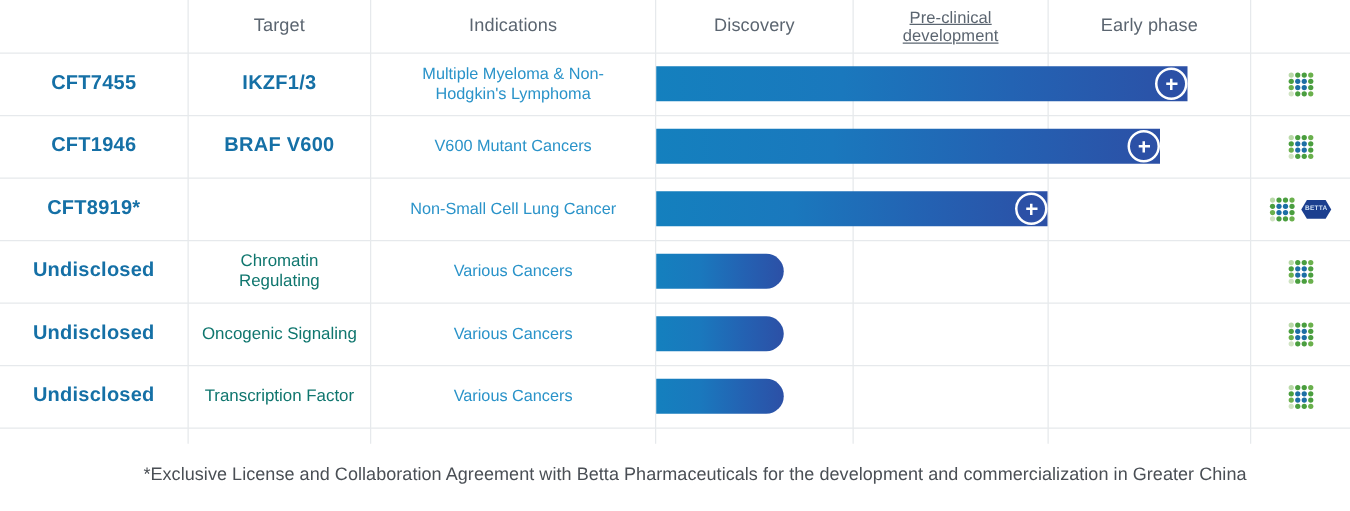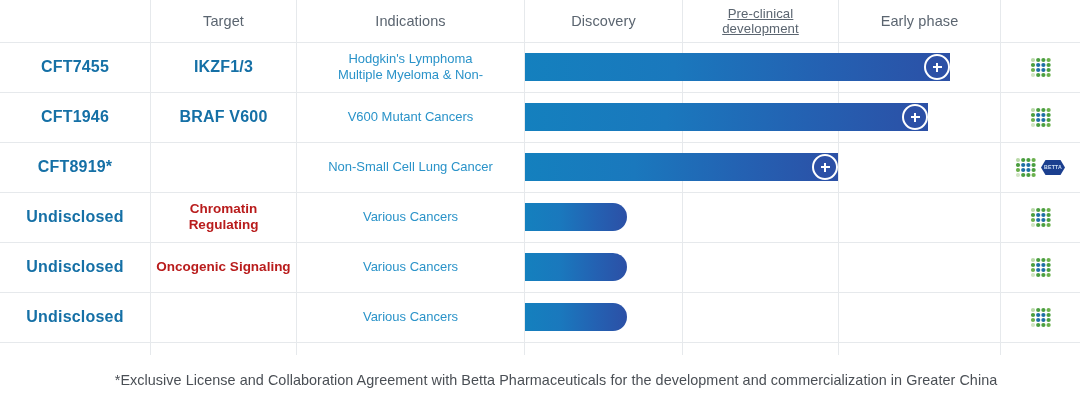--- a/index.html
+++ b/index.html
@@ -86,23 +86,23 @@
     color: #1f86bd;
     font-size: 15.5px;
   }
   .c-target.strong {
     font-weight: bold;
     color: #1570a6;
     font-size: 16px;
     letter-spacing: .2px;
   }
   .c-target.light {
-    font-weight: 700;
+    font-weight: 400;
     font-size: 13.5px;
-    color: #b91c1c;
+    color: #0f766e;
     text-align: center;
   }
   .c-ind {
     left: 297px; width: 227px;
     color: #2a93c9;
     font-size: 13px;
     padding: 0 10px;
     box-sizing: border-box;
   }
   .c-rights {
@@ -208,22 +208,22 @@
       <span>Pre-clinical</span>
       <span>development</span>
     </div>
     <div class="hcell" style="left:839px;width:161px;">Early phase</div>
   </div>
 
   <div class="row" style="top:42px;">
     <div class="cell c-program">CFT7455</div>
     <div class="cell c-target strong">IKZF1/3</div>
     <div class="cell c-ind" style="flex-direction:column;">
+      <span>Multiple Myeloma &amp; Non-</span>
       <span>Hodgkin's Lymphoma</span>
-      <span>Multiple Myeloma &amp; Non-</span>
     </div>
     <div class="bar-area">
       <div class="bar" style="width:425px;"></div>
       <div class="plus-badge" style="left:399px;"></div>
     </div>
     <div class="cell c-rights">
       <span>
         <svg class="grid-logo" viewBox="0 0 22 21" xmlns="http://www.w3.org/2000/svg">
           <circle cx="3" cy="3" r="2.1" fill="#b9d9a8"></circle>
             <circle cx="8.2" cy="3" r="2.1" fill="#4a9e3f"></circle>
@@ -375,20 +375,21 @@
             <circle cx="8.2" cy="18" r="2.1" fill="#4a9e3f"></circle>
             <circle cx="13.4" cy="18" r="2.1" fill="#4a9e3f"></circle>
             <circle cx="18.6" cy="18" r="2.1" fill="#6ab04c"></circle>
         </svg>
       </span>
     </div>
   </div>
 
   <div class="row" style="top:292px;">
     <div class="cell c-program">Undisclosed</div>
+    <div class="cell c-target light">Transcription Factor</div>
     <div class="cell c-ind">Various Cancers</div>
     <div class="bar-area">
       <div class="bar rounded" style="width:102px;"></div>
     </div>
     <div class="cell c-rights">
       <span>
         <svg class="grid-logo" viewBox="0 0 22 21" xmlns="http://www.w3.org/2000/svg">
           <circle cx="3" cy="3" r="2.1" fill="#b9d9a8"></circle>
             <circle cx="8.2" cy="3" r="2.1" fill="#4a9e3f"></circle>
             <circle cx="13.4" cy="3" r="2.1" fill="#4a9e3f"></circle>

